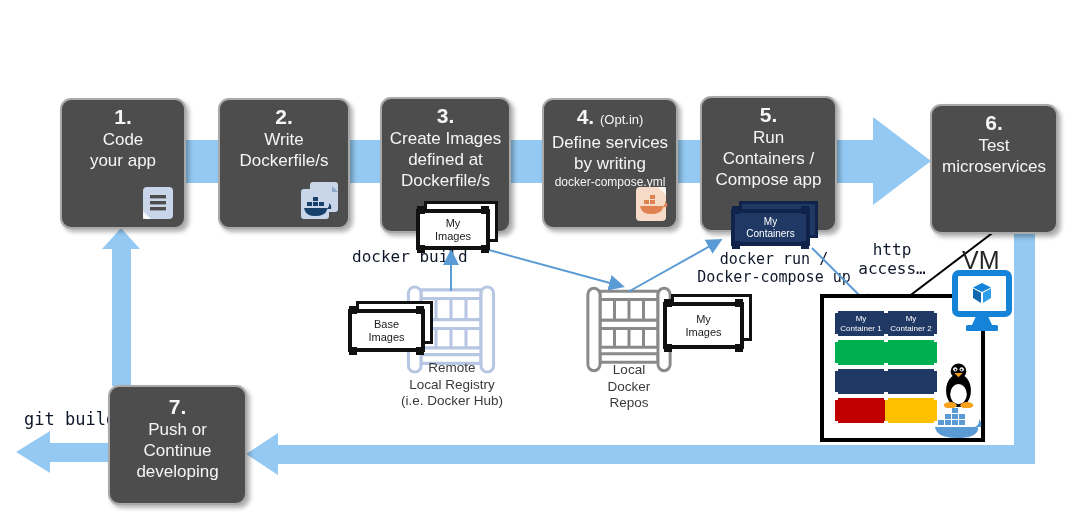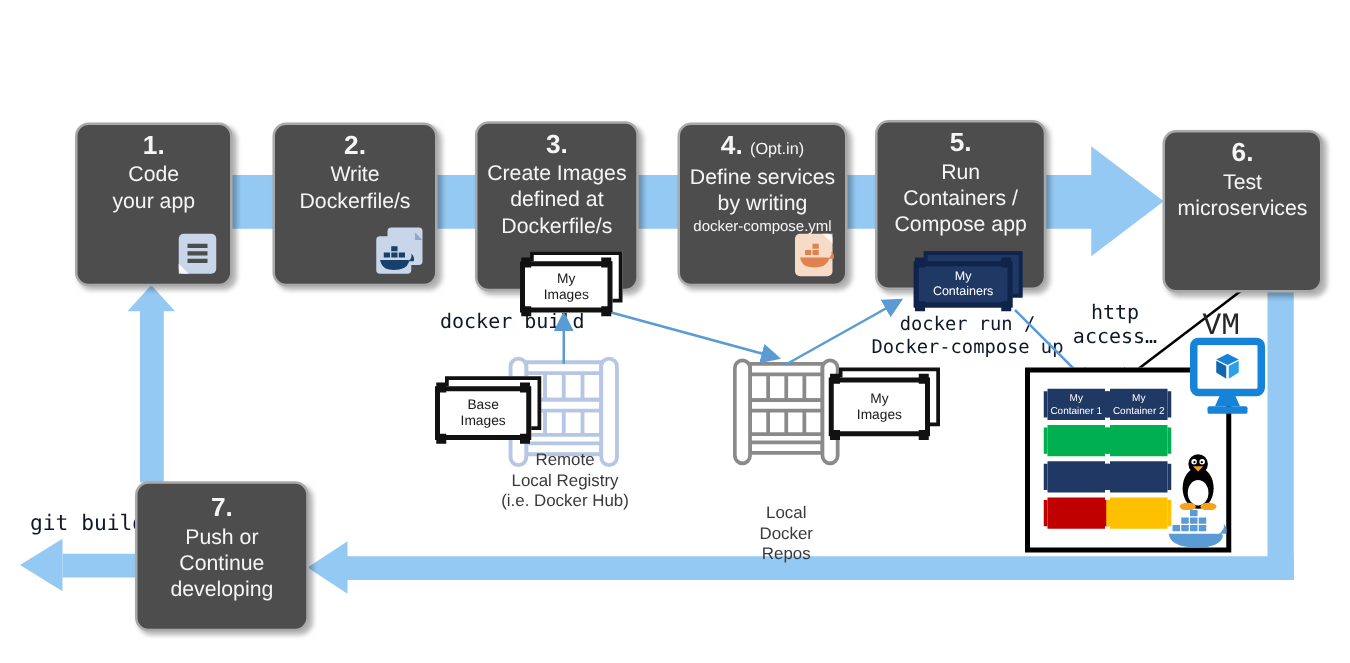--- a/index.html
+++ b/index.html
@@ -45,21 +45,21 @@
   .rethead{position:absolute;left:246px;top:433px;width:0;height:0;
            border-top:21px solid transparent;border-bottom:21px solid transparent;border-right:32px solid #93c9f3;}
   .retvbar{left:1014px;top:231px;width:21px;height:233px;}
 
   
   .mono{position:absolute;font-family:"DejaVu Sans Mono","Liberation Mono",monospace;color:#0f172a;z-index:4;}
   .lbl-build{left:352px;top:247px;font-size:16px;}
   .lbl-run{left:696px;top:250px;width:156px;text-align:center;font-size:15px;line-height:18px;}
   .lbl-http{left:856px;top:240px;width:72px;text-align:center;font-size:16px;line-height:19px;}
   .lbl-git{left:24px;top:409px;font-size:17px;}
-  .lbl-vm{position:absolute;left:962px;top:246px;font-size:25px;color:#262626;z-index:8;font-family:Liberation Mono, monospace;}
+  .lbl-vm{position:absolute;left:962px;top:246px;font-size:25px;color:#262626;z-index:8;}
 
   
   .artifact{position:absolute;z-index:7;}
   .artifact .back{position:absolute;left:8px;top:-8px;right:-8px;bottom:8px;background:#fff;border:3px solid #111;}
   .artifact .front{position:absolute;left:0;top:0;right:0;bottom:0;background:#fff;border:4px solid #111;
                    display:flex;flex-direction:column;align-items:center;justify-content:center;
                    font-size:11px;line-height:13px;color:#1a1a1a;}
   .artifact .tab{position:absolute;width:8px;height:8px;background:#111;z-index:2;}
   .artifact .tl{left:-3px;top:-7px;} .artifact .tr{right:-3px;top:-7px;}
   .artifact .bl{left:-3px;bottom:-7px;} .artifact .br{right:-3px;bottom:-7px;}
@@ -68,21 +68,21 @@
   .artifact.dark .tab{background:#10234a;}
   .ab-myimg{left:416px;top:209px;width:74px;height:41px;}
   .ab-base{left:348px;top:309px;width:77px;height:43px;}
   .ab-local{left:663px;top:302px;width:81px;height:47px;}
   .ab-cont{left:731px;top:209px;width:79px;height:37px;}
 
   
   .rack{position:absolute;z-index:2;}
   .racklabel{position:absolute;text-align:center;font-size:13.5px;line-height:16.5px;color:#3a3a3a;z-index:3;}
   .rl-remote{left:388px;top:360px;width:128px;text-align:center;}
-  .rl-local{left:574px;top:362px;width:110px;margin-top:40px;}
+  .rl-local{left:574px;top:362px;width:110px;}
 
   
   .vmbox{position:absolute;left:820px;top:294px;width:165px;height:148px;border:4px solid #000;background:#fff;box-sizing:border-box;z-index:5;}
   .vmmon{position:absolute;left:951px;top:270px;z-index:8;}
   .ccol{position:absolute;width:46px;z-index:7;}
   .ccol1{left:838px;top:311px;} .ccol2{left:888px;top:311px;}
   .chead{position:relative;height:25px;background:#1f3864;color:#fff;text-align:center;
          font-size:8px;line-height:10px;padding-top:3px;box-sizing:border-box;}
   .cbar{position:relative;height:25px;margin-top:4px;}
   .chead::before,.chead::after,.cbar::before,.cbar::after{content:"";position:absolute;top:2px;bottom:2px;width:3px;background:inherit;}

